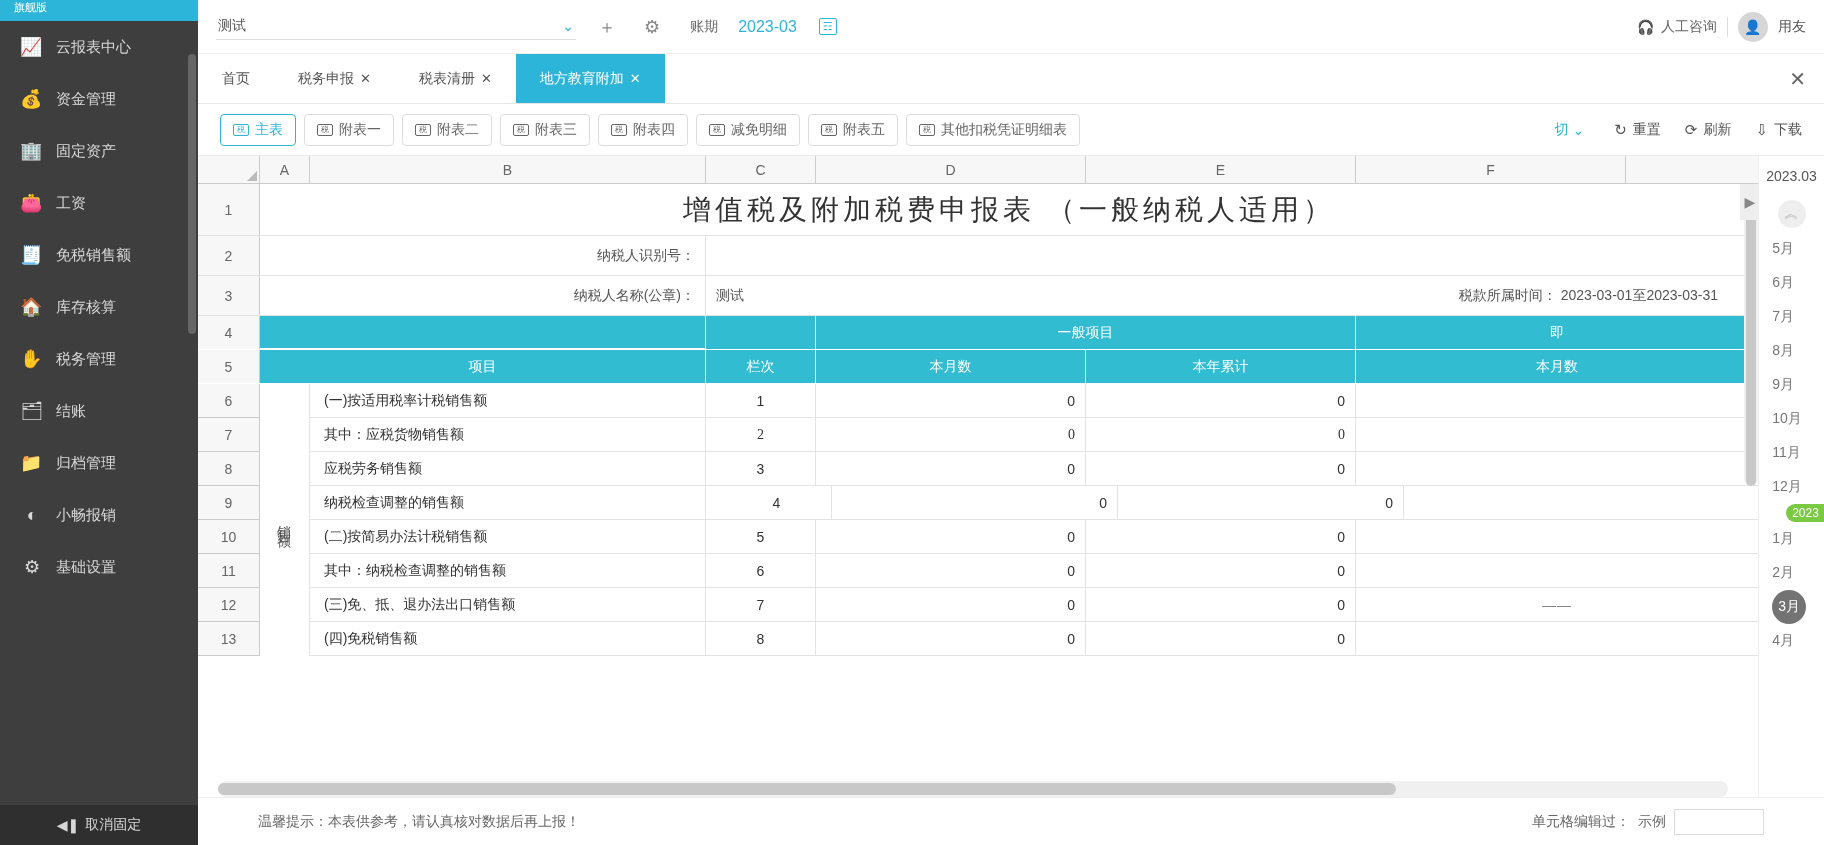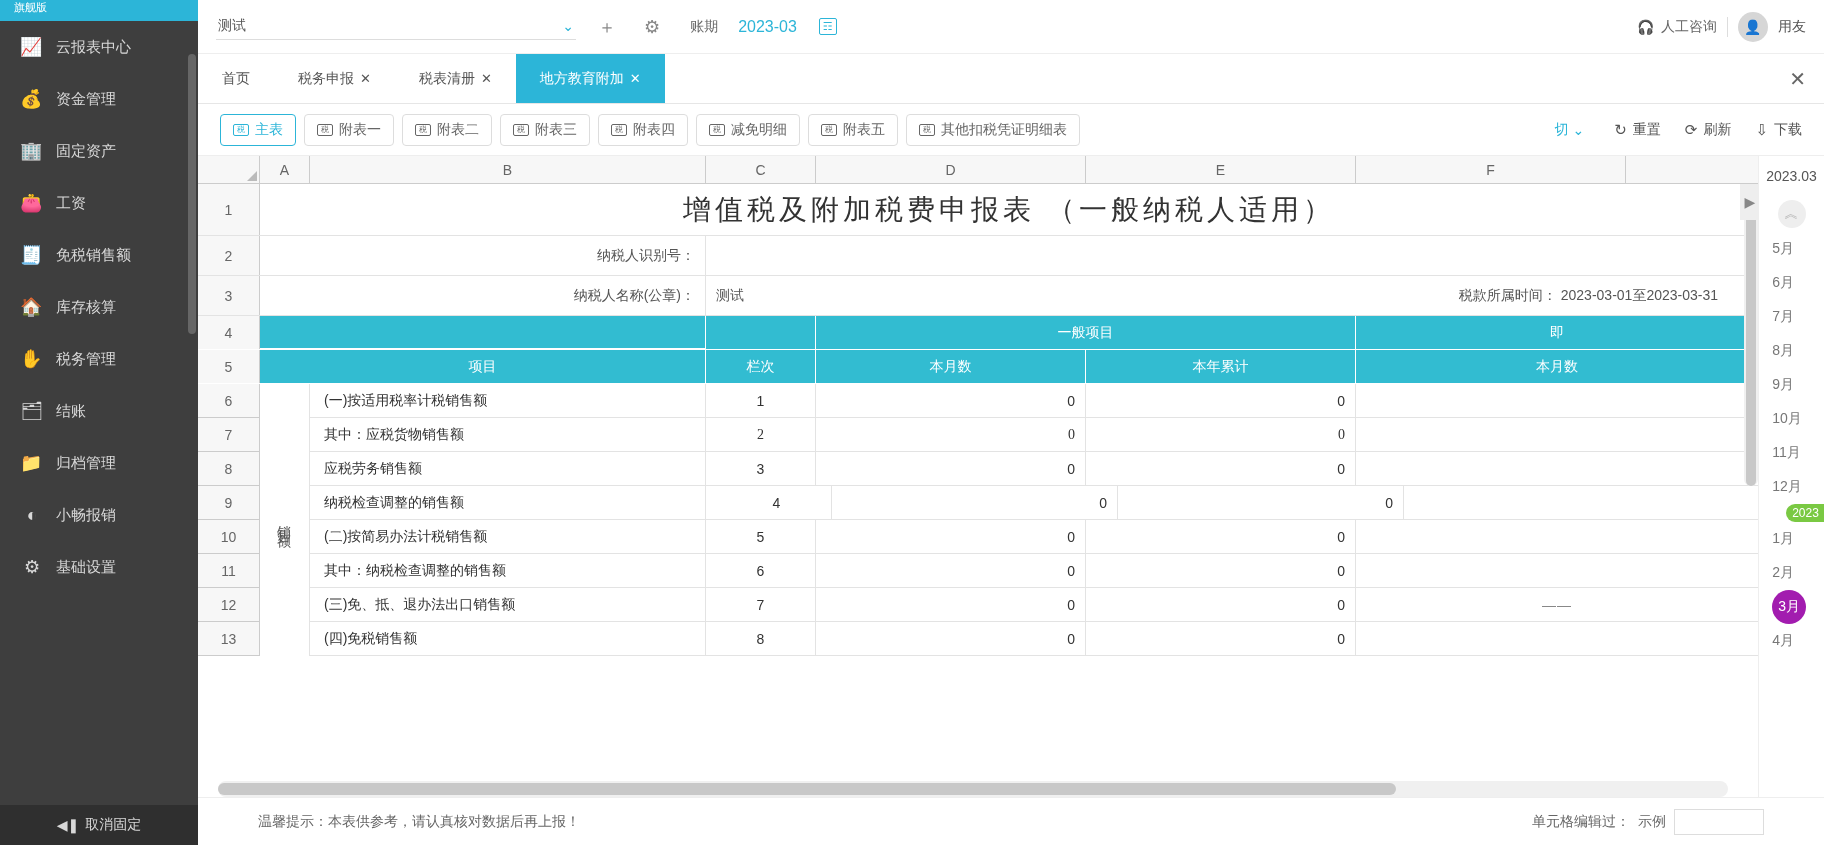--- a/index.html
+++ b/index.html
@@ -80,21 +80,21 @@
 .sheet-scroll-v { position:absolute; right:0; top:30px; width:14px; height:300px; background:#f0f0f0; border-radius:7px; }
 .sheet-scroll-v .thumb{ position:absolute; top:0; left:2px; width:10px; height:100%; background:#c8c8c8; border-radius:5px; }
 .expand-arrow { position:absolute; right:-2px; top:28px; width:20px; height:36px; background:#eee; display:flex; align-items:center; justify-content:center; color:#888; cursor:pointer; }
 
 
 .month-panel { width: 66px; background: #fff; border-left: 1px solid #eee; display:flex; flex-direction:column; align-items:center; padding-top:6px; position:relative; }
 .mp-head { font-size: 14px; color:#555; padding:6px 0 10px; }
 .mp-top-icon { width:28px; height:28px; border-radius:50%; background:#eee; color:#bbb; display:flex; align-items:center; justify-content:center; margin:6px 0 4px; cursor:pointer; }
 .mp-item { padding:8px 0; color:#777; cursor:pointer; font-size:14px; }
 .mp-year { position:absolute; right:0; background:#7ac943; color:#fff; font-size:12px; padding:2px 6px; border-radius:10px 0 0 10px; }
-.mp-item.active { width:34px; height:34px; background:#a21caf; color:#fff; border-radius:50%; display:flex; align-items:center; justify-content:center;text-align:right; }
+.mp-item.active { width:34px; height:34px; background:#737373; color:#fff; border-radius:50%; display:flex; align-items:center; justify-content:center;text-align:right; }
 
 
 .footer { height: 48px; border-top:1px solid #eee; display:flex; align-items:center; padding:0 60px; gap:28px; color:#666; }
 .footer .r { margin-left:auto; display:flex; align-items:center; gap:8px;justify-content:flex-end; }
 .explain-box { border:1px solid #ddd; width:90px; height:26px; }
 
 .info-row .period-r { margin-left:auto; display:flex; gap:4px; padding-right:30px;}
 </style>
 </head>
 <body>

